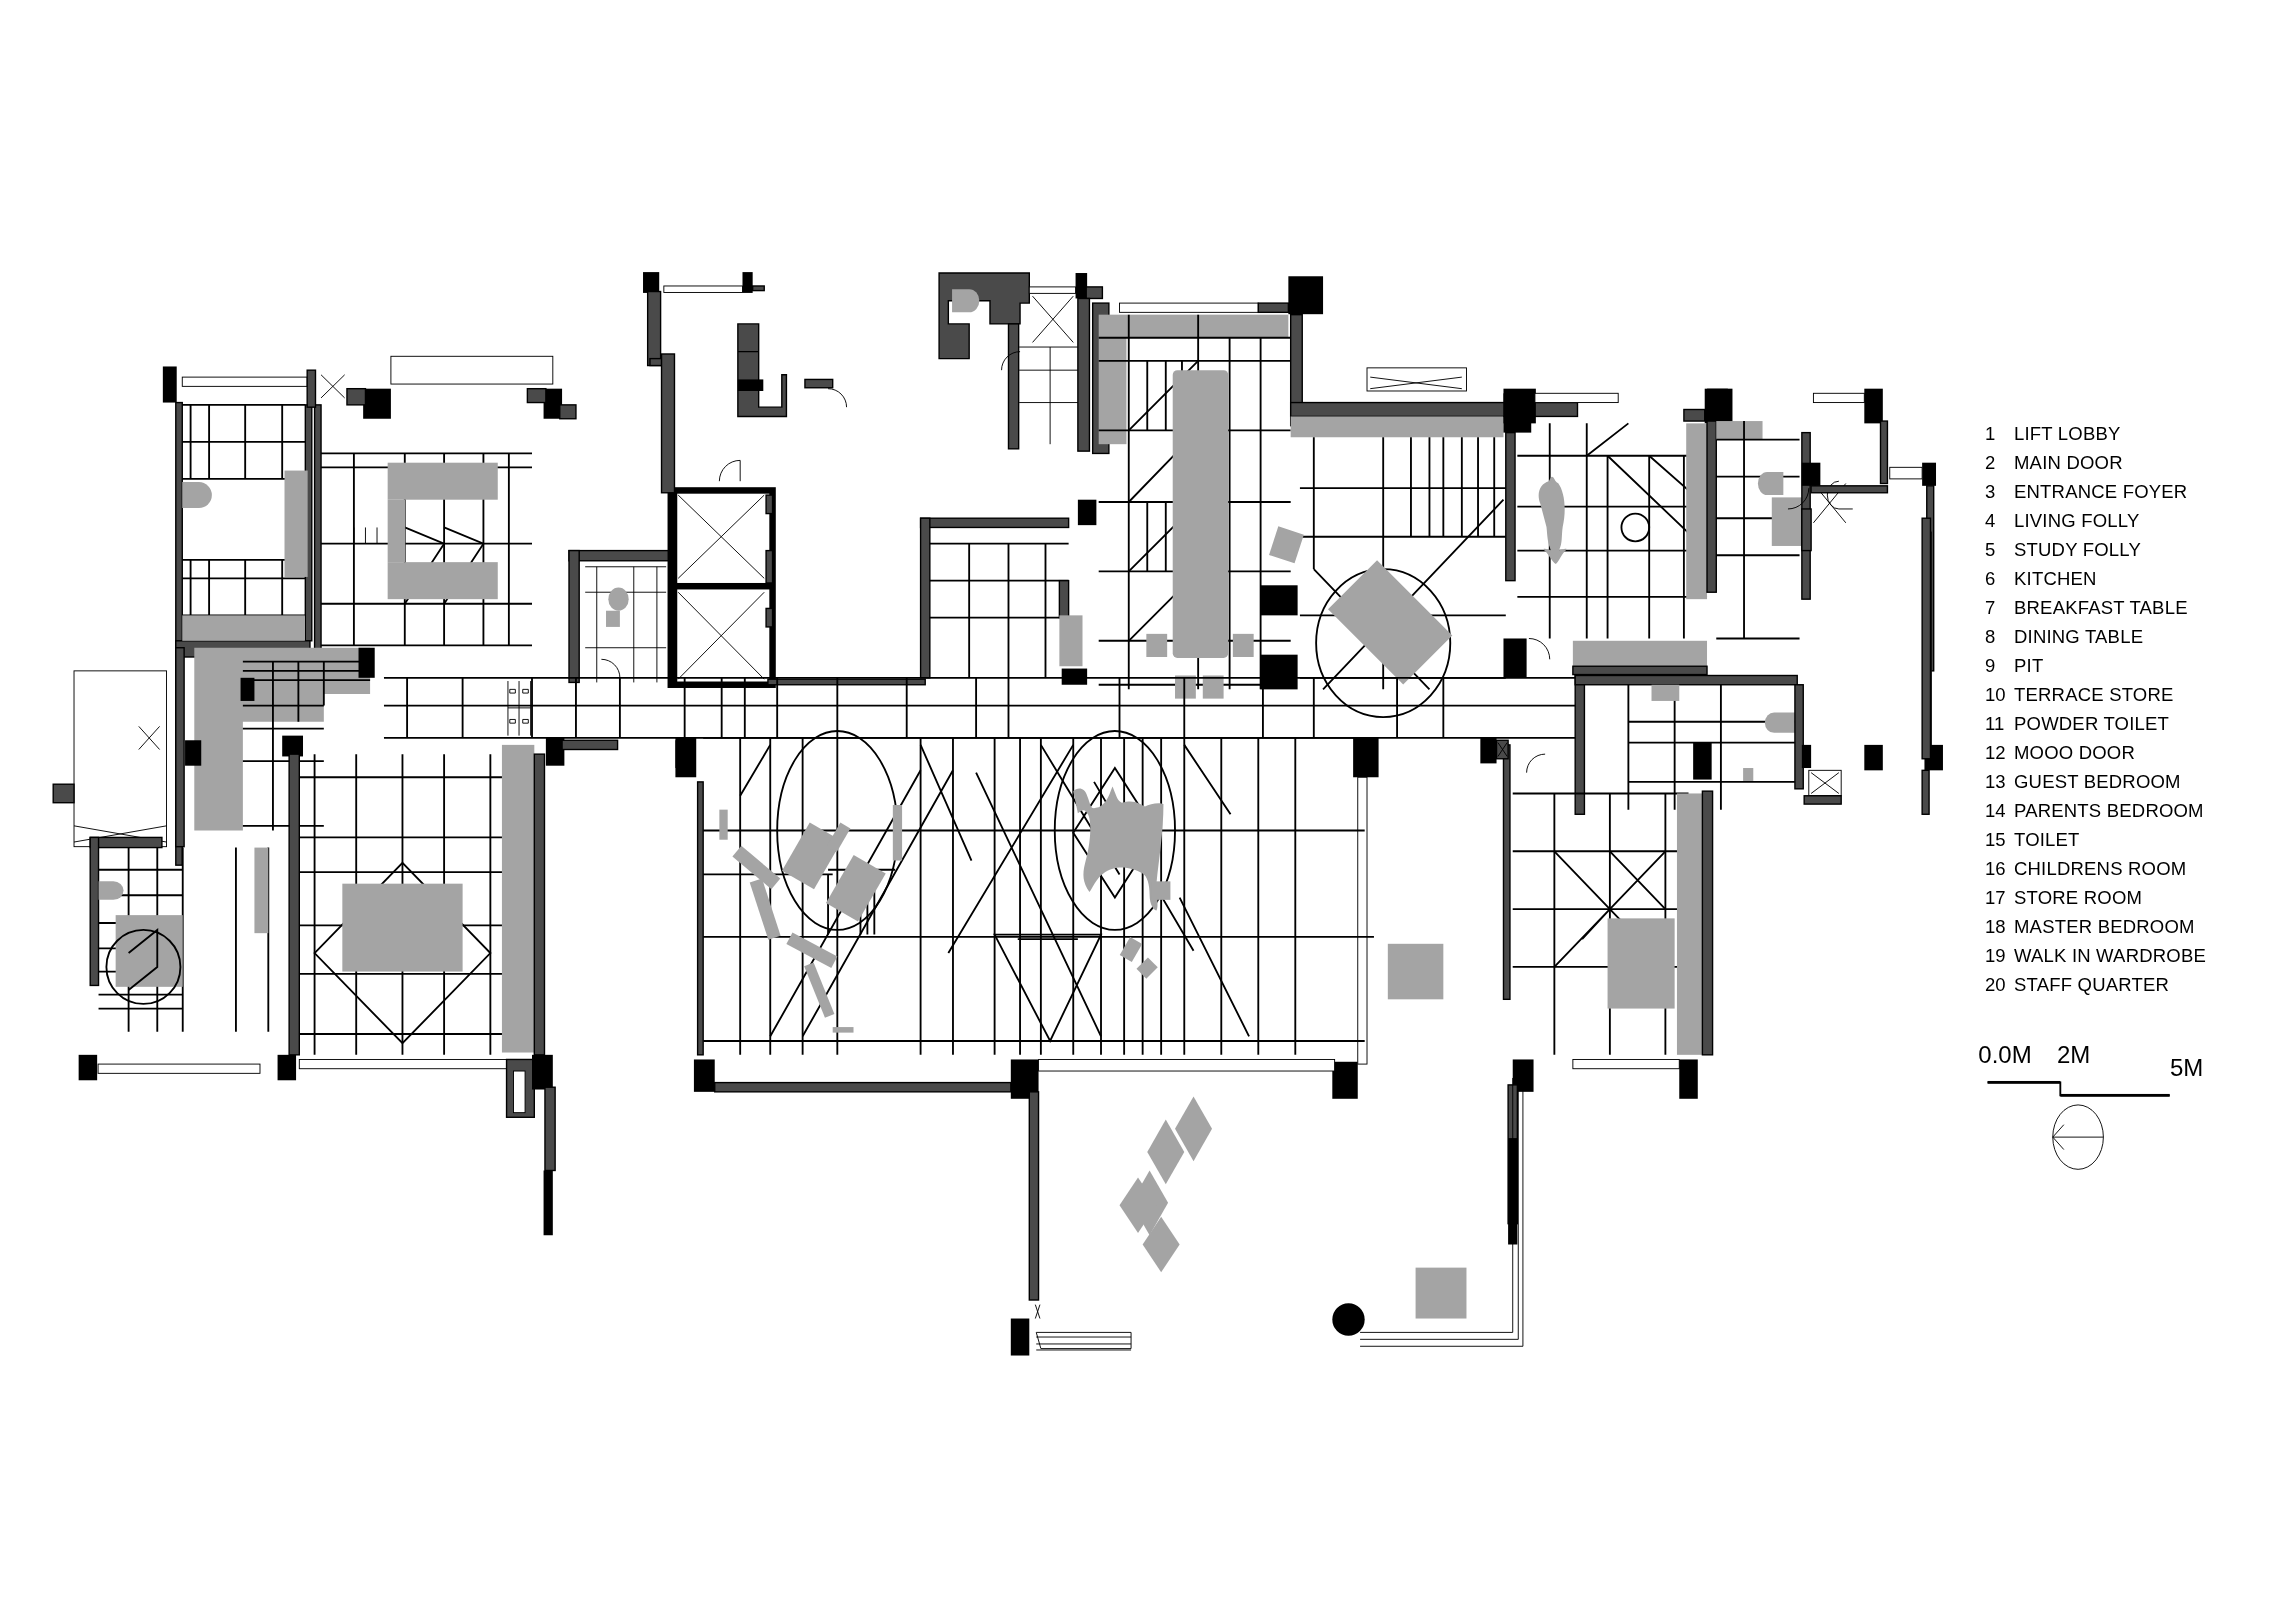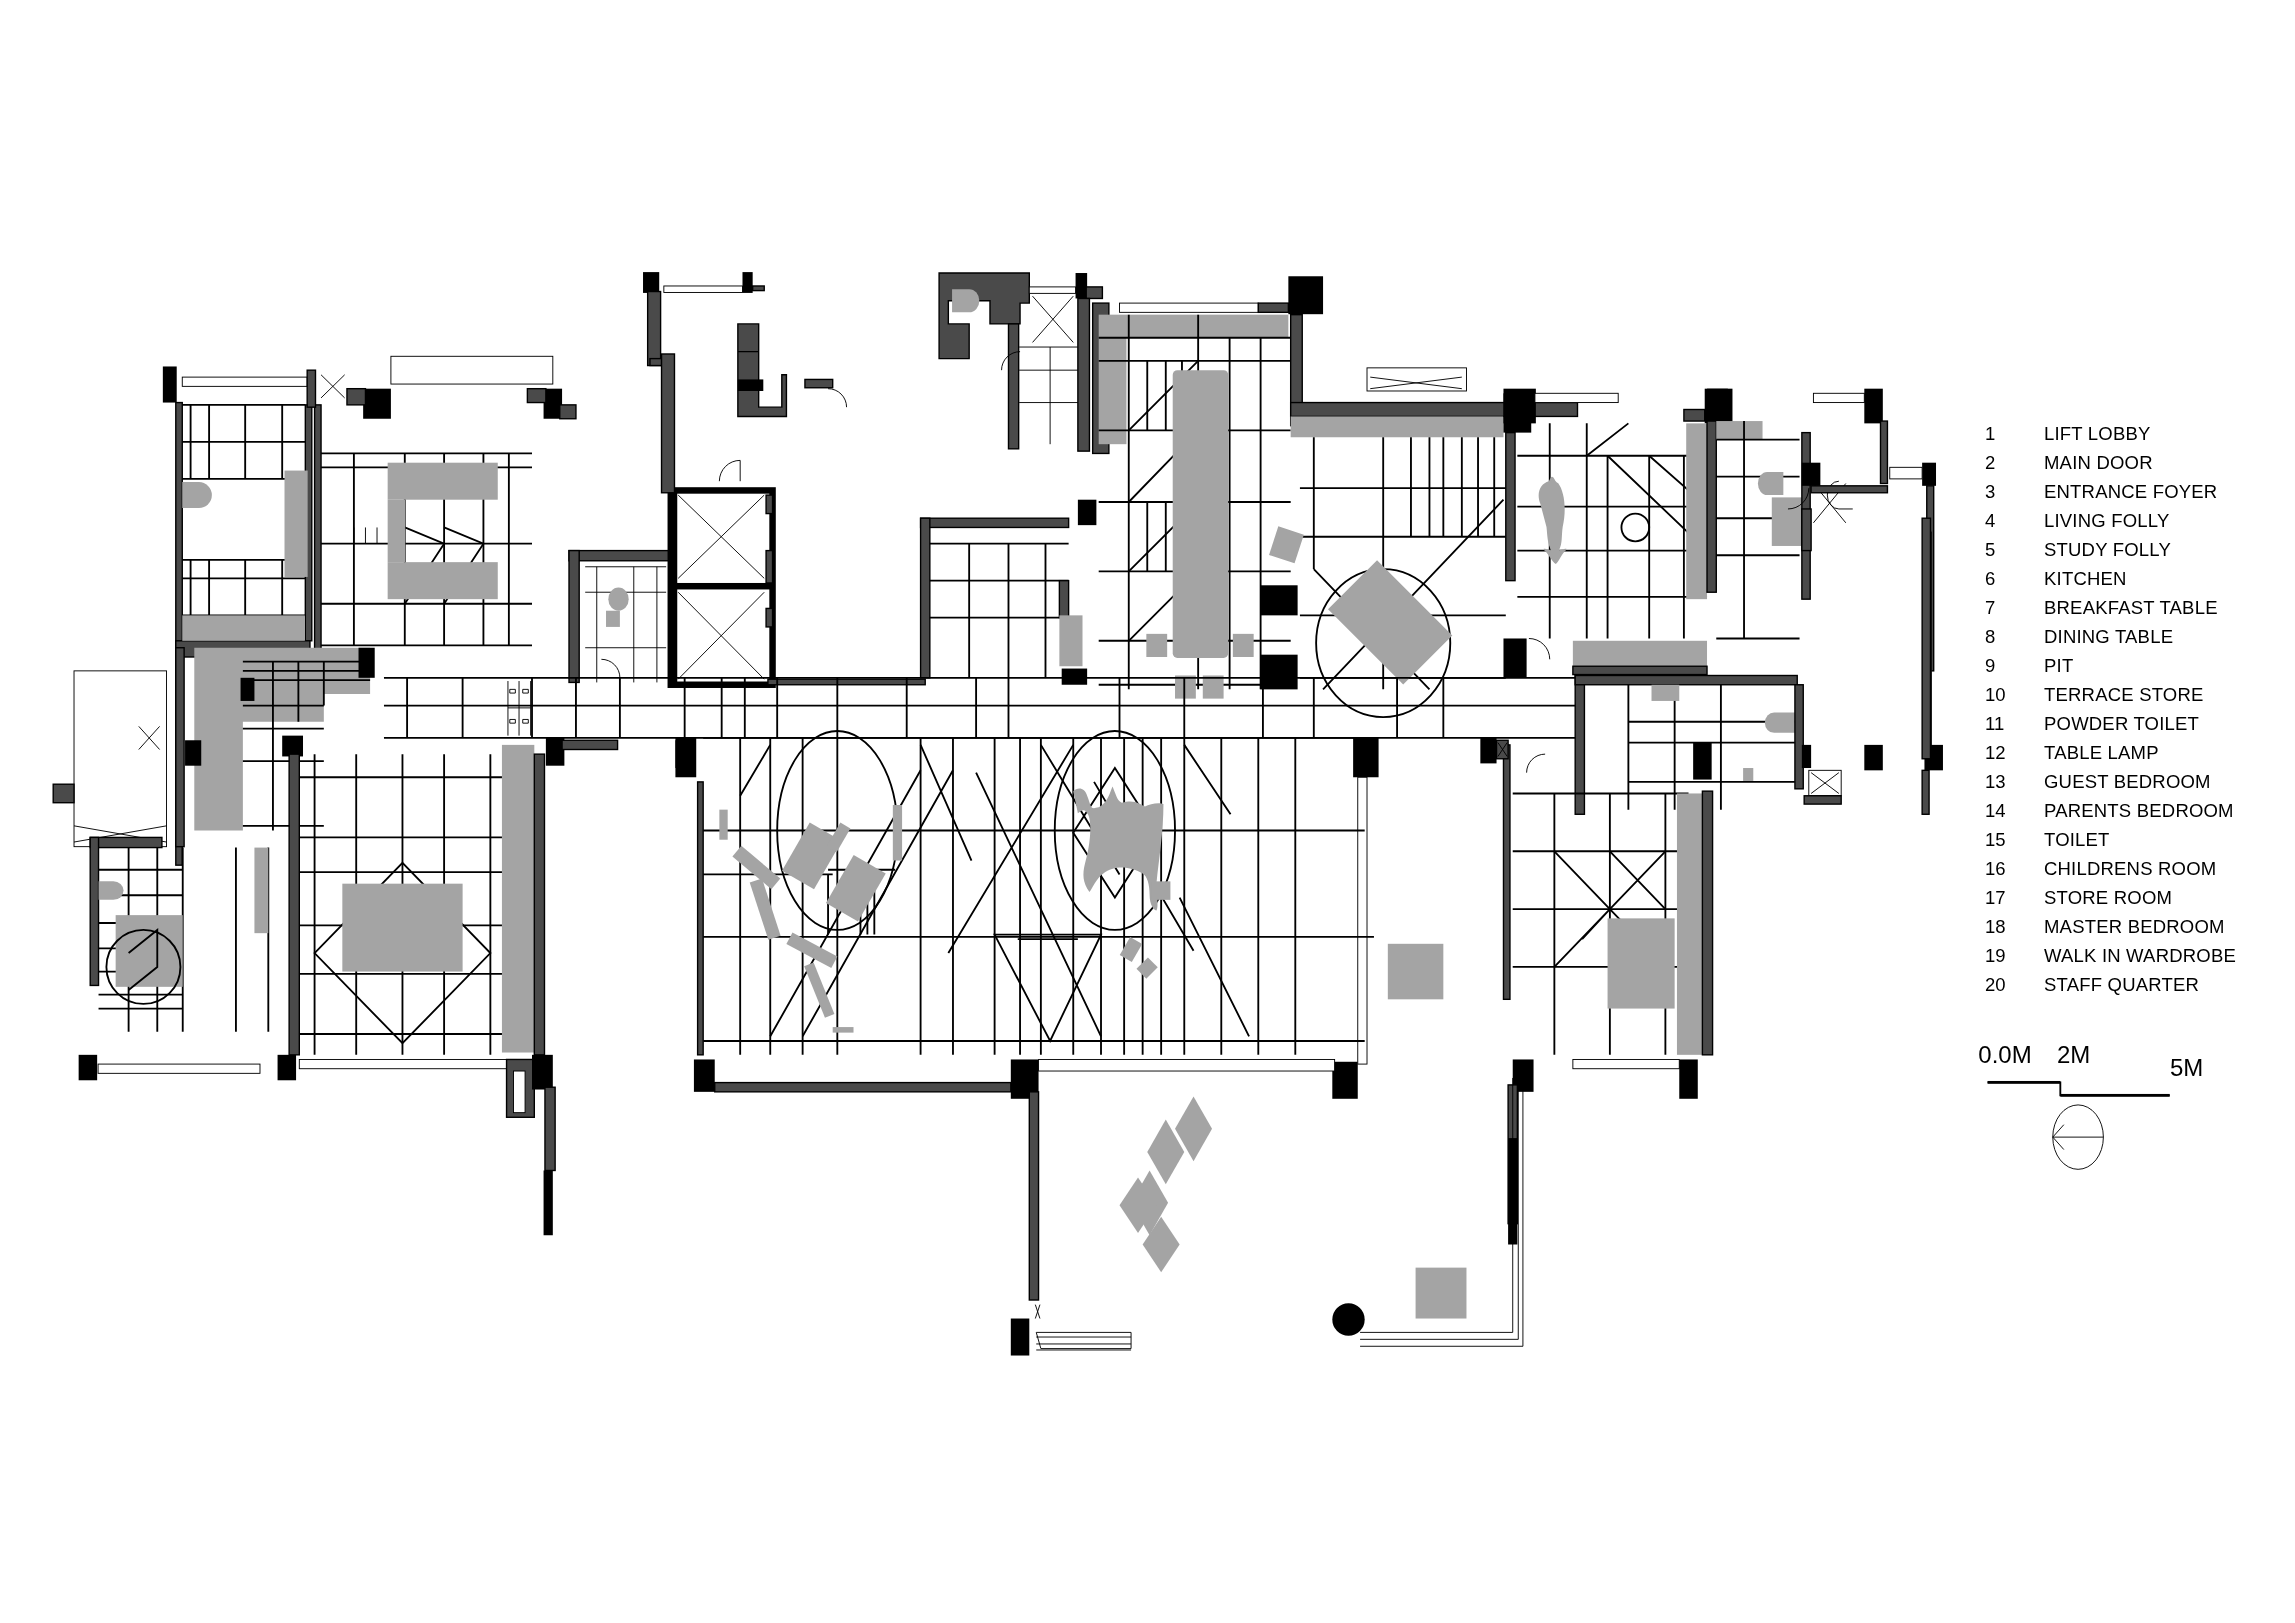--- a/index.html
+++ b/index.html
@@ -10,21 +10,21 @@
   .col  { fill: #000; }
   .furn { fill: #a4a4a4; }
   .grid { stroke: #000; stroke-width: 4; fill: none; }
   .thin { stroke: #000; stroke-width: 2; fill: none; }
   .win  { stroke: #000; stroke-width: 2; fill: #fff; }
   .door { stroke: #000; stroke-width: 2; fill: none; }
   .legend { position: absolute; left: 1985px; top: 419px; }
   .legend-row { display: flex; height: 29px; align-items: center;
                 font-size: 18.5px; color: #000; }
   .legend-num { width: 29px; }
-  .legend-label { letter-spacing: 0.2px; margin-left: 30px; }
+  .legend-label { letter-spacing: 0.2px; }
   .scale { position: absolute; left: 1976px; top: 1041px; width: 278px; height: 60px; }
   .scale-tick { position: absolute; top: 0; font-size: 24px; }
   .north { position: absolute; left: 2051px; top: 1104px; }
 </style>
 </head>
 <body>
 
 <svg id="plan" width="2295" height="1623" viewBox="0 0 4961 3508" xmlns="http://www.w3.org/2000/svg">
 
   <g>
@@ -419,21 +419,21 @@
   <div class="legend-row">
       <span class="legend-num">10</span>
       <span class="legend-label">TERRACE STORE</span>
     </div>
   <div class="legend-row">
       <span class="legend-num">11</span>
       <span class="legend-label">POWDER TOILET</span>
     </div>
   <div class="legend-row">
       <span class="legend-num">12</span>
-      <span class="legend-label">TABLE LAMP</span>
+      <span class="legend-label">MOOO DOOR</span>
     </div>
   <div class="legend-row">
       <span class="legend-num">13</span>
       <span class="legend-label">GUEST BEDROOM</span>
     </div>
   <div class="legend-row">
       <span class="legend-num">14</span>
       <span class="legend-label">PARENTS BEDROOM</span>
     </div>
   <div class="legend-row">

